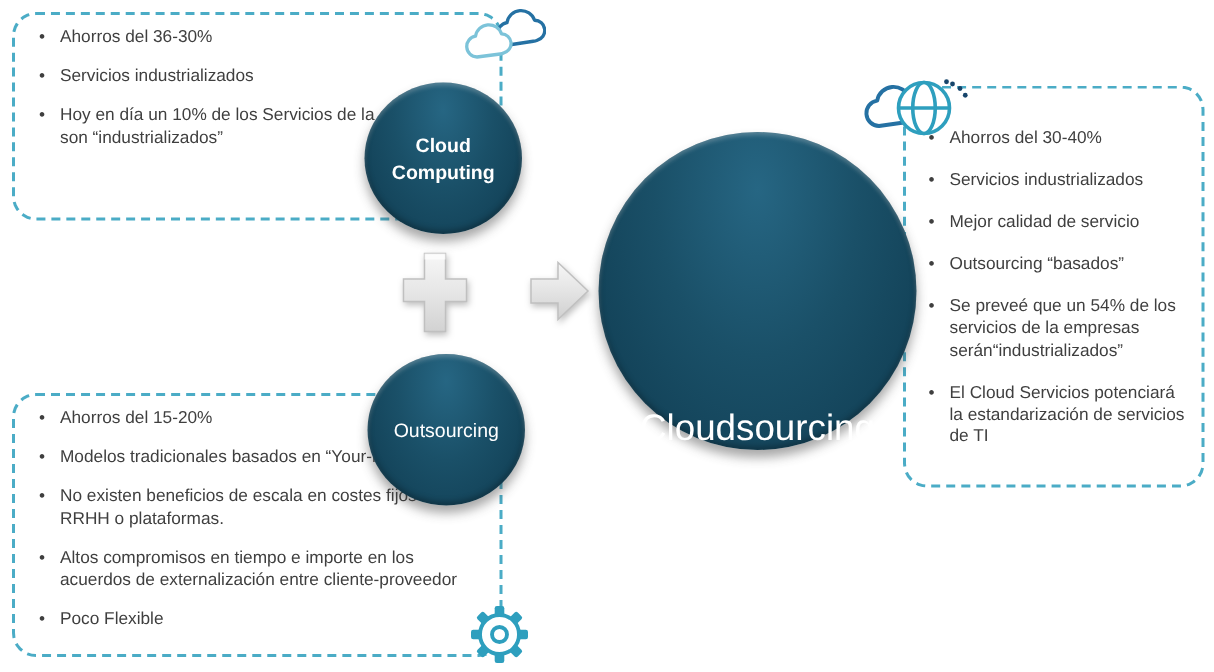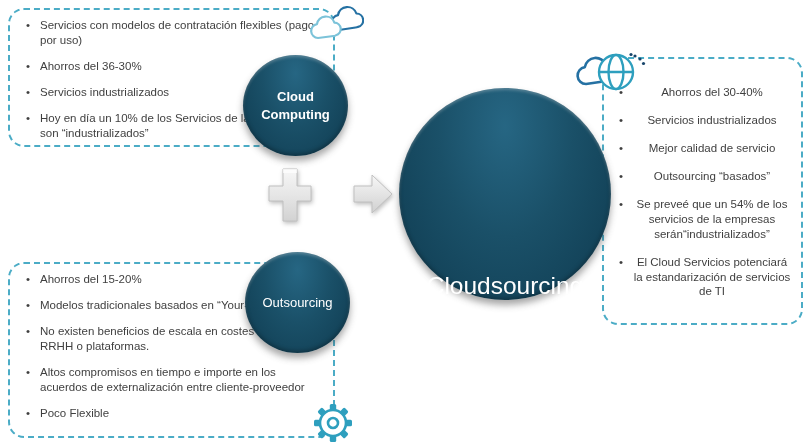--- a/index.html
+++ b/index.html
@@ -30,57 +30,56 @@
     line-height:1.3;
     color:#3F3F3F;
     padding-left:22px;
     margin-bottom:11px;
   }
   .bullet-item::before {
     content:"\2022";
     position:absolute; left:8px; top:0;
     color:#3F3F3F;
   }
-  .box-right .bullet-item { margin-bottom:13px; padding-left:19px;text-align:center; }
+  .box-right .bullet-item { margin-bottom:13px; padding-left:19px; }
   .box-right .bullet-item::before { left:5px; }
 
   
   .circle {
     position:absolute;
     border-radius:50%;
     display:flex; align-items:center; justify-content:center;
     text-align:center;
     color:#ffffff;
     background:radial-gradient(ellipse at 50% 18%, #266683 0%, #1A5068 45%, #0F3B50 100%);
     box-shadow: 0 5px 7px rgba(60,60,60,0.45), inset 0 2px 3px rgba(255,255,255,0.25), inset 0 -2px 4px rgba(0,0,0,0.3);
     z-index:2;
   }
   .circle-cc { left:243px; top:55px;  width:105px; height:101px; font-size:13px; line-height:1.35;font-weight:bold; }
-  .circle-os { left:245px; top:252px; width:105px; height:101px; font-size:13px; }
+  .circle-os { left:245px; top:236px; width:105px; height:101px; font-size:13px; }
   .circle-cs { left:399px; top:88px;  width:212px; height:212px; font-size:24.5px;align-items:flex-end; }
   .circle-cc .lbl { width:80px; }
 
   
   .op-shape { position:absolute; z-index:2; filter:drop-shadow(1.5px 2.5px 2px rgba(0,0,0,0.25)); }
   .op-plus  { left:267px; top:167px; }
   .op-arrow { left:352px; top:172px; }
 
   
   .icon { position:absolute; z-index:3; }
   .icon-doublecloud { left:306px; top:2px; }
   .icon-cloudglobe  { left:572px; top:44px; }
   .icon-gear        { left:313px; top:401px; }
 </style>
 </head>
 <body>
 
 <div class="canvas">
 
   <div class="dashed-box box-topleft">
-    <div class="bullet-item">Servicios con modelos de contratación flexibles (pago por uso)</div>
     <div class="bullet-item">Ahorros del 36-30%</div>
     <div class="bullet-item">Servicios industrializados</div>
     <div class="bullet-item">Hoy en día un 10% de los Servicios de la empresas son “industrializados”</div>
   </div>
 
   <div class="dashed-box box-bottomleft">
     <div class="bullet-item">Ahorros del 15-20%</div>
     <div class="bullet-item">Modelos tradicionales basados en “Your-mess-for-less”</div>
     <div class="bullet-item">No existen beneficios de escala en costes fijos como RRHH o plataformas.</div>
     <div class="bullet-item">Altos compromisos en tiempo e importe en los acuerdos de externalización entre cliente-proveedor</div>

